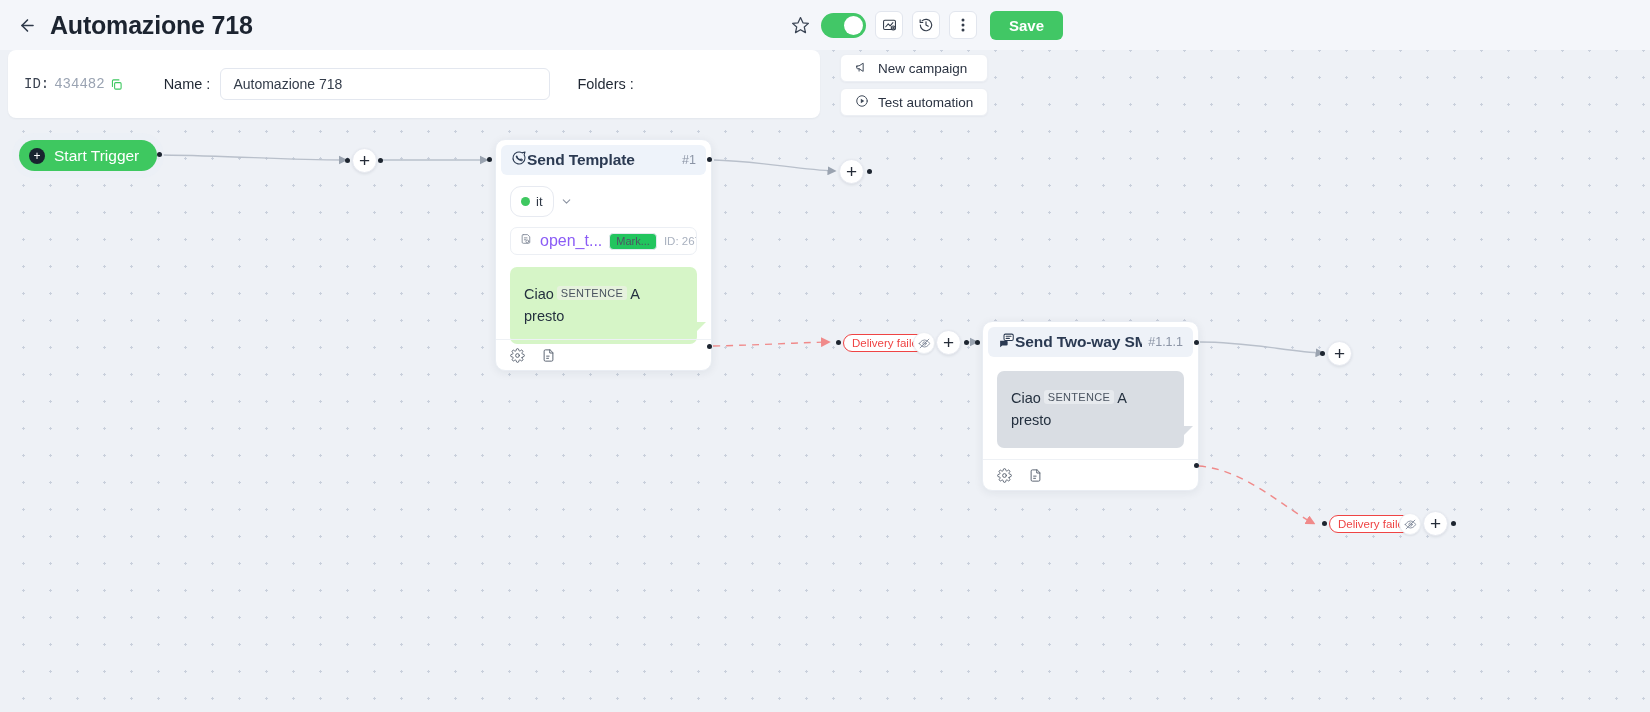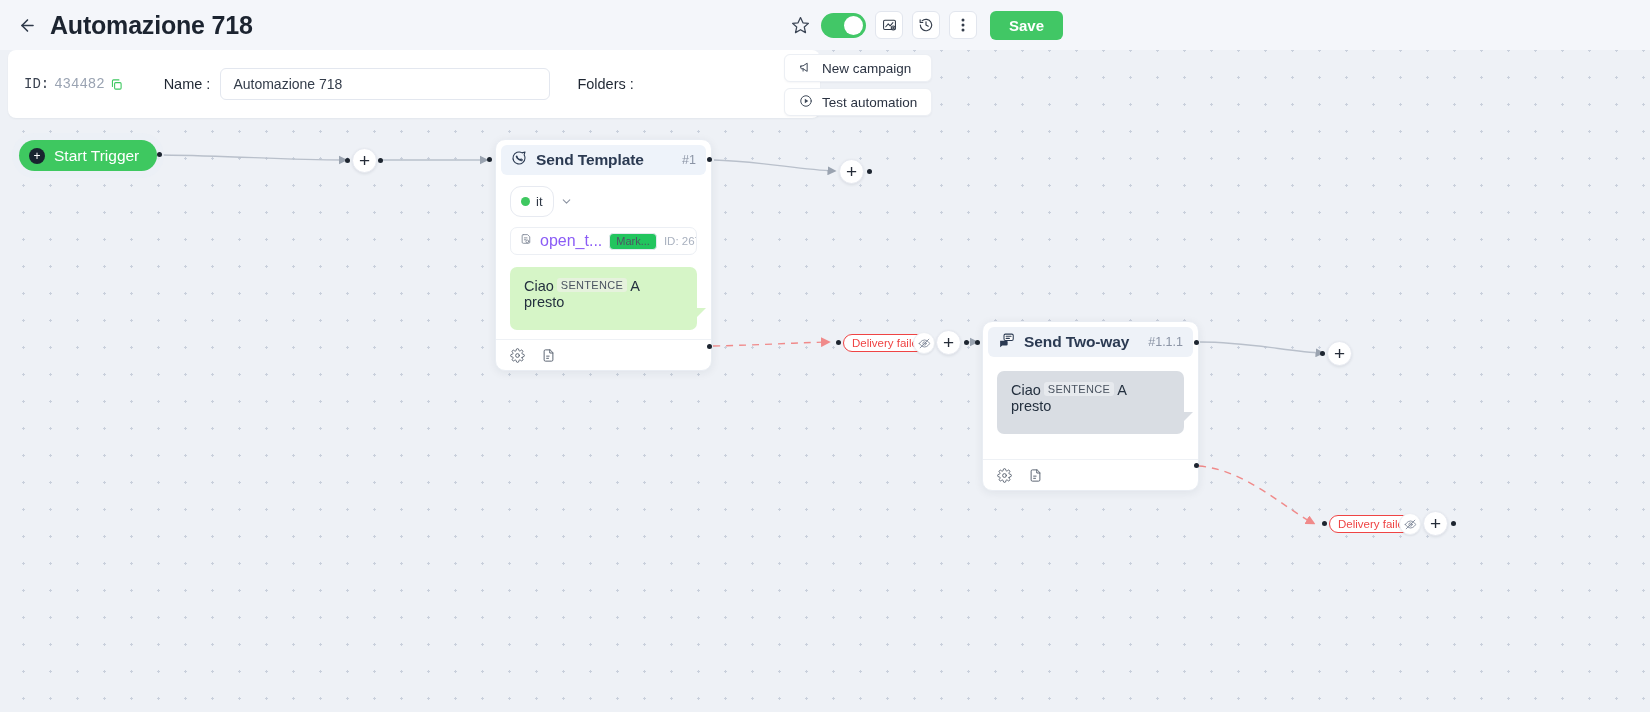--- a/index.html
+++ b/index.html
@@ -95,21 +95,21 @@
     margin-left: 10px; width: 206px; height: 32px;
     border: 1px solid #e3e7ef; border-radius: 6px; background: #fff;
     display: flex; align-items: center; padding: 0 10px 0 12px;
     cursor: pointer;
   }
   .select-box .ph { font-size: 14px; color: #b6bdc9; flex: 1; }
   .chev { color: #c3c9d4; display: flex; }
 
   
   .side-actions {
-    position: absolute; left: 784px; top: 54px; width: 148px;
+    position: absolute; left: 840px; top: 54px; width: 148px;
     display: flex; flex-direction: column; gap: 6px; z-index: 30;
   }
   .side-btn {
     height: 28px; background: #fff; border: 1px solid #eceff4; border-radius: 6px;
     display: flex; align-items: center; gap: 9px; padding-left: 14px;
     font-size: 13.5px; color: #2b3342; cursor: pointer;
     box-shadow: 0 1px 2px rgba(20,30,50,.04);
     font-family: "Liberation Sans", sans-serif;
   }
   .side-btn svg { flex: 0 0 auto; color: #404a59; }
@@ -154,21 +154,21 @@
 
   
   .card {
     position: absolute; background: #fff; border-radius: 10px;
     border: 1px solid #e9edf3;
     box-shadow: 0 2px 10px rgba(25,38,62,.07);
     z-index: 11;
   }
   .card-head {
     margin: 5px; height: 30px; border-radius: 6px;
-    display: flex; align-items: center; padding: 0 10px; gap: 9px;
+    display: flex; align-items: center; padding: 0 10px; 
   }
   .card-head.wa { background: #eef3fa; }
   .card-head.sms { background: #eef2f8; }
   .card-title {
     font-size: 15.5px; font-weight: 700; color: #2b3a52; letter-spacing: -0.1px;
     white-space: nowrap; overflow: hidden;
   }
   .card-num { font-size: 12.5px; color: #8b94a5; margin-left: auto; }
   .card-num.inline { margin-left: 6px; }
 
@@ -202,21 +202,21 @@
     position: absolute; right: -9px; bottom: 11px;
     width: 0; height: 0;
     border-left: 11px solid transparent;
     border-bottom: 11px solid transparent;
   }
   .bubble.green .tail { border-left-color: #d6f5c7; }
   .bubble.grey  .tail { border-left-color: #d9dde3; }
   .bubble .sent-tag {
     display: inline-block; background: #e6f2dd; color: #4a5360;
     font-size: 11px; letter-spacing: .3px; padding: 1px 4px; border-radius: 3px;
-    vertical-align: 2px; margin: 0 3px;
+    vertical-align: 2px; margin: 8px 3px;
   }
   .bubble.grey .sent-tag { background: #e7eaee; }
 
   .card-foot {
     position: absolute; left: 0; right: 0; bottom: 0; height: 31px;
     border-top: 1px solid #eef1f5;
     display: flex; align-items: center; gap: 16px; padding-left: 14px;
   }
   .foot-ic { cursor: pointer; color: #5e6775; display: flex; }
 

